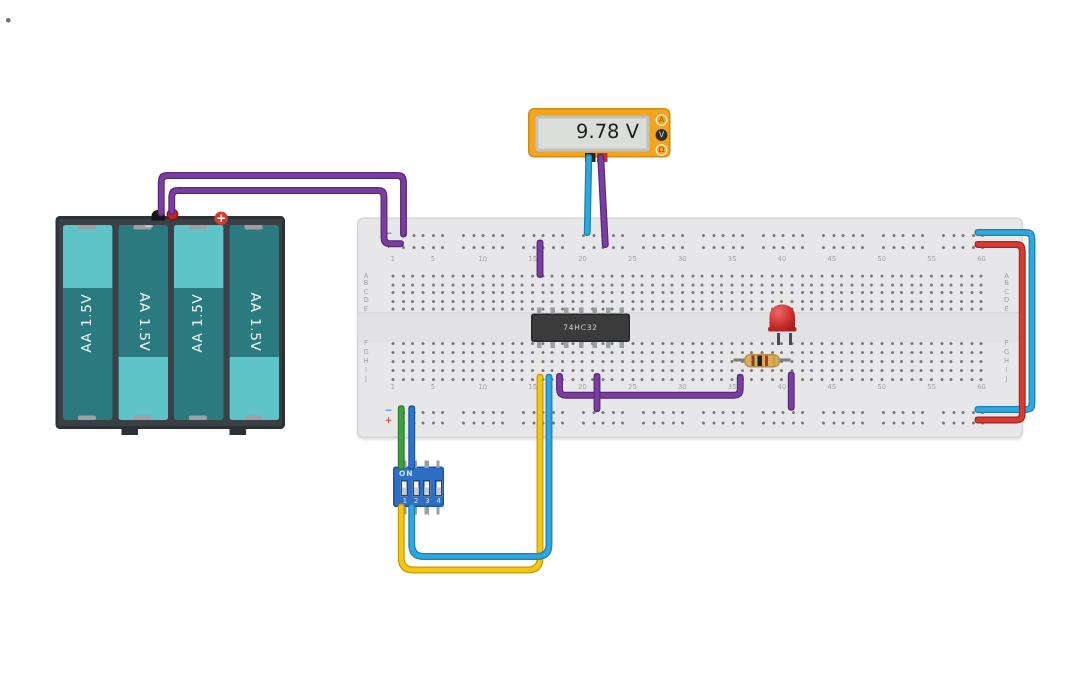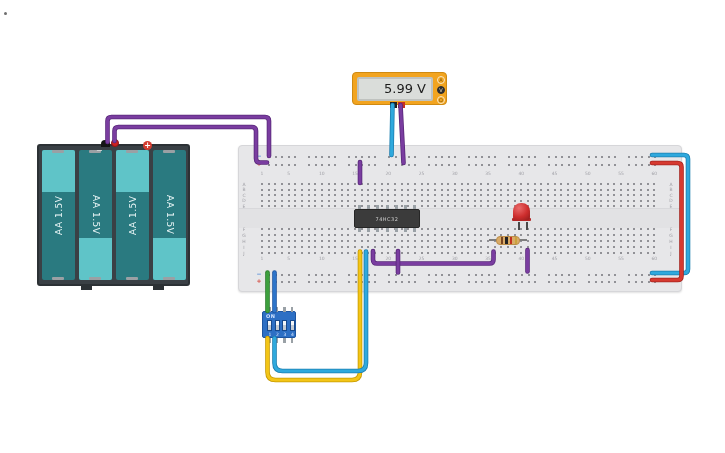--- a/index.html
+++ b/index.html
@@ -964,21 +964,21 @@
     <div id="bat-term-neg"></div>
     <div id="bat-term-pos"></div>
     <div id="bat-plus-emblem">+</div>
     <div id="bat-minus-mark">−</div>
     <div class="foot" style="left:42px"></div>
     <div class="foot" style="left:114px"></div>
   </div>
 
   <div id="meter">
     <div id="mm-screen">
-      <span id="mm-reading">5.99 V</span>
+      <span id="mm-reading">9.78 V</span>
     </div>
     <div class="mm-btn" style="top:3px">A</div>
     <div class="mm-btn selected" style="top:13px">V</div>
     <div class="mm-btn" style="top:23px">Ω</div>
     <div id="mm-probe-neg"></div>
     <div id="mm-probe-pos"></div>
   </div>
 
   <div id="ic">
     <span>74HC32</span>

